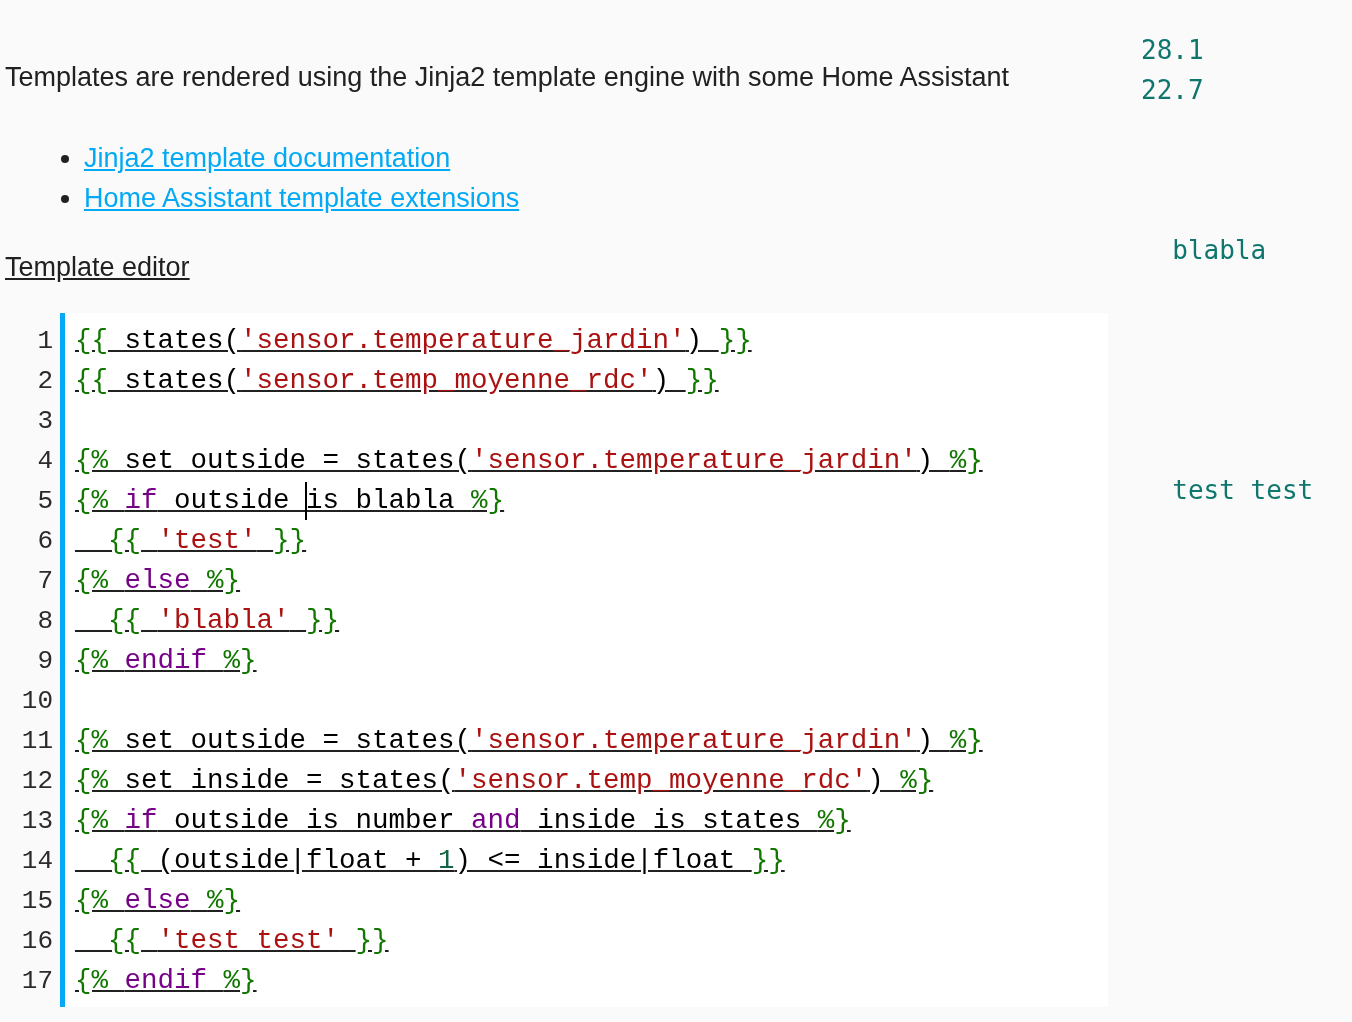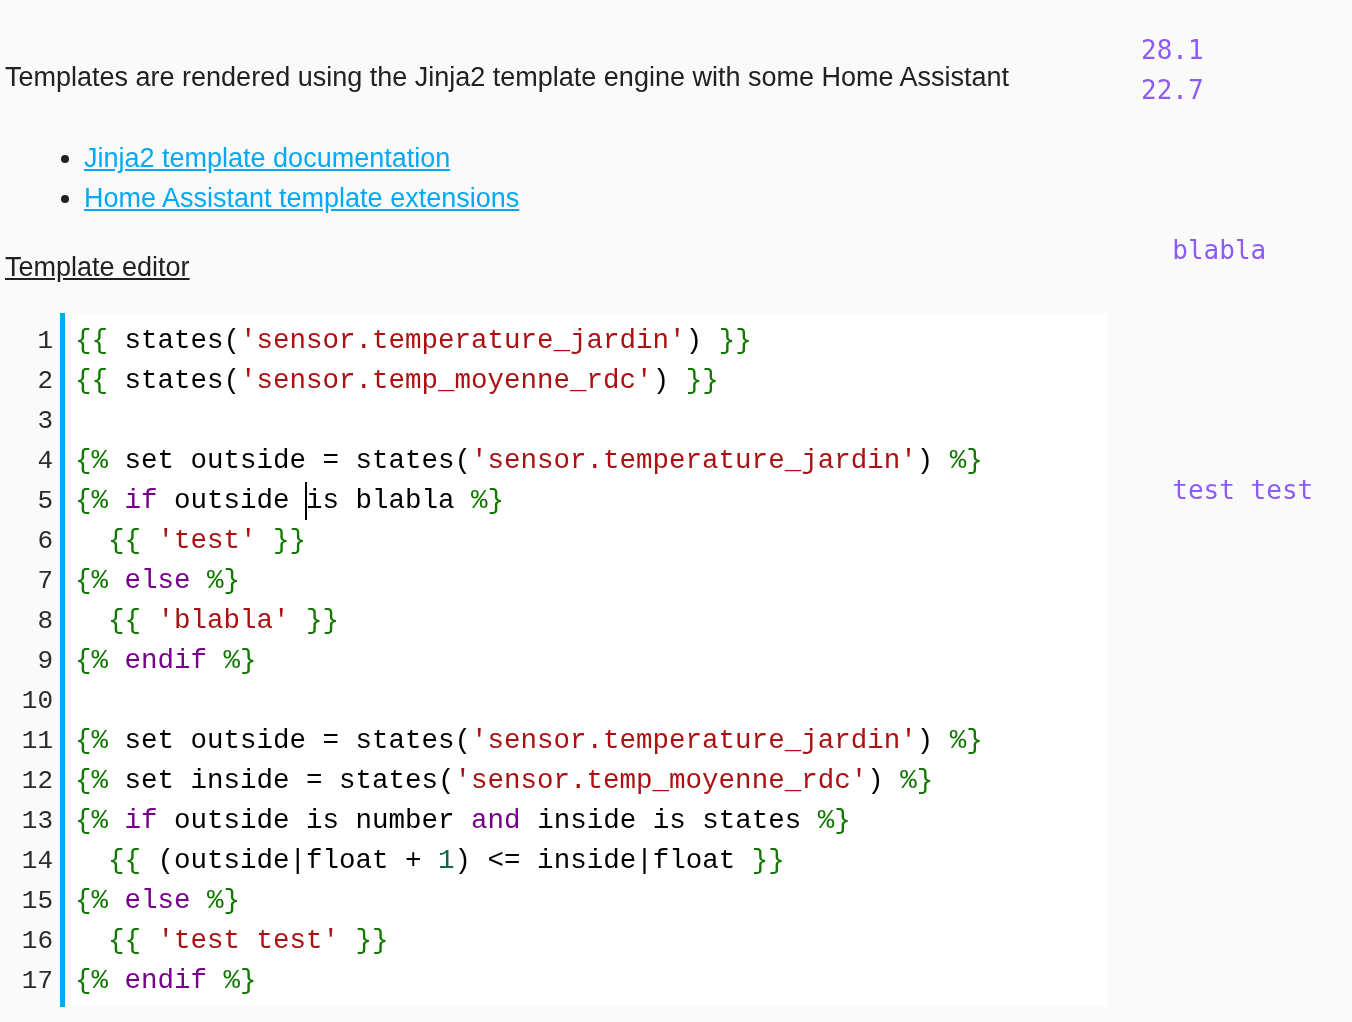--- a/index.html
+++ b/index.html
@@ -86,20 +86,21 @@
     width: 5px;
     background: var(--accent, #03a9f4);
   }
   .code {
     position: absolute;
     left: 65px; top: 0; right: 0; bottom: 0;
     box-sizing: border-box;
     padding: 8px 0 0 10px;
     overflow: hidden;
     cursor: text;
+    text-decoration: underline;
   }
   .code-line {
     height: 40px;
     white-space: pre;
     color: var(--tok-plain, #000);
   }
   .tok-plain   { color: var(--tok-plain, #000000); }
   .tok-tag     { color: var(--tok-tag, #117700); }
   .tok-keyword { color: var(--tok-keyword, #770088); }
   .tok-string  { color: var(--tok-string, #aa1111); }
@@ -121,21 +122,21 @@
   
   .output {
     position: absolute;
     left: 1141px;
     top: 30px;
     margin: 0;
     font-family: "DejaVu Sans Mono", monospace;
     font-size: 26px;
     line-height: 40px;
     white-space: pre;
-    color: #8b5cf6;
+    color: #0f766e;
   }
 </style>
 </head>
 <body>
 
 <div class="page">
 
   <p class="intro">
     <span>Templates are rendered using the Jinja2 template engine with some Home Assistant</span>
   </p>

